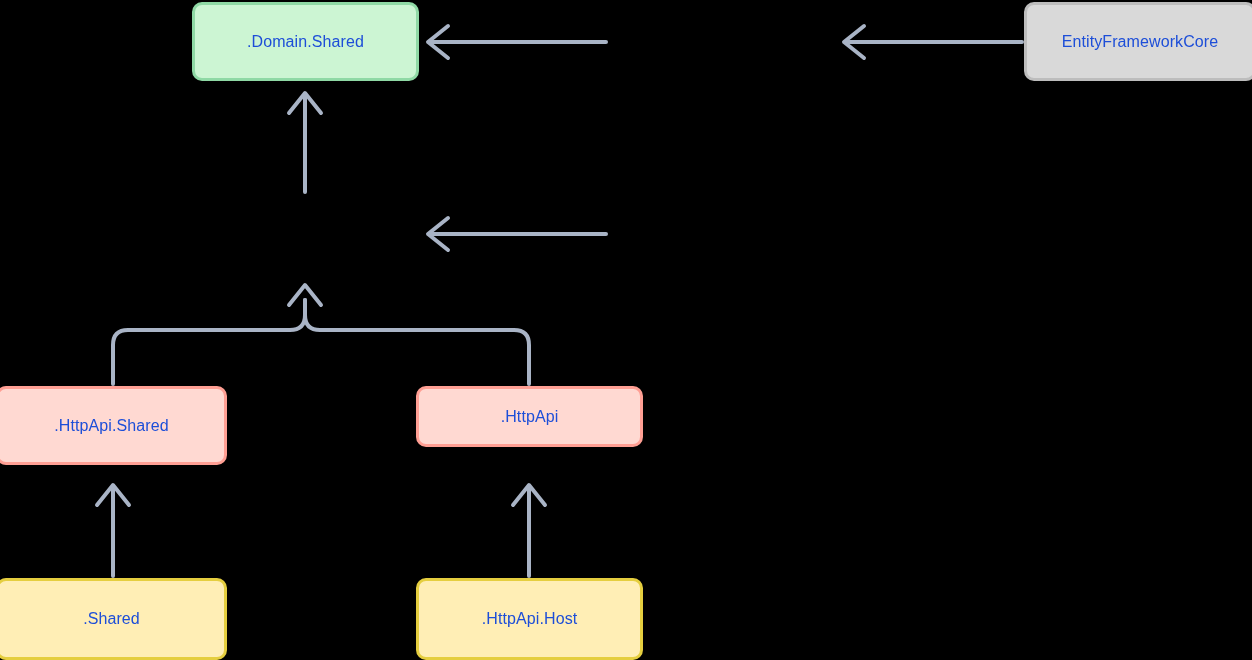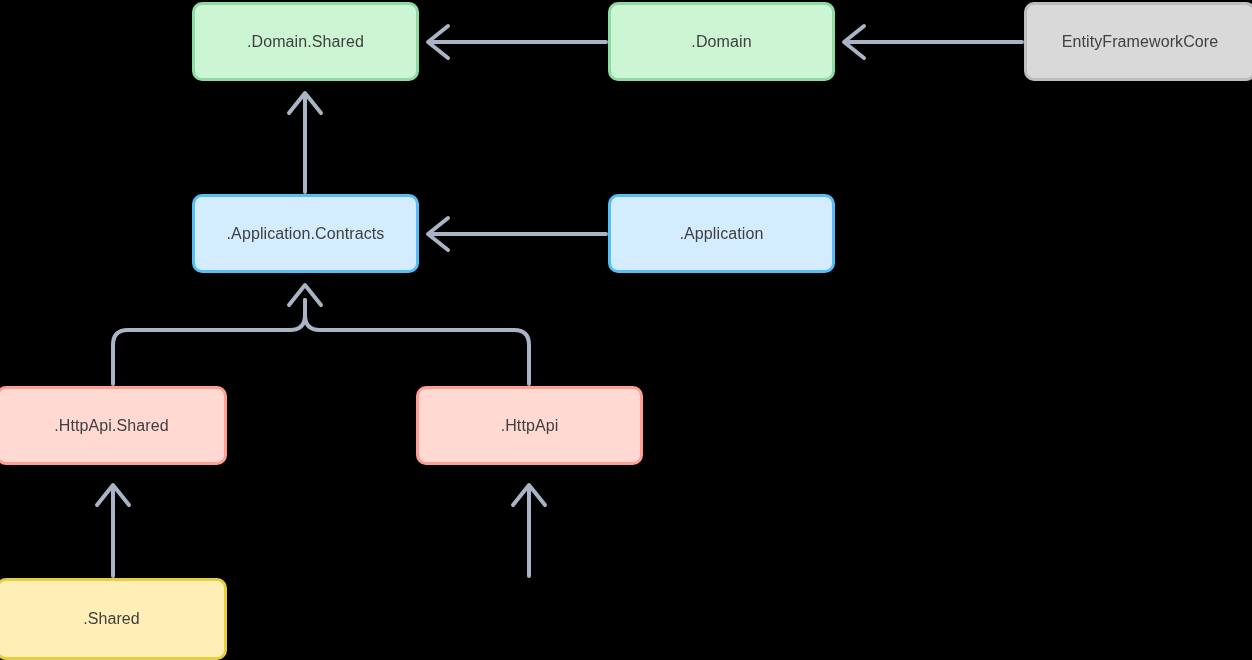--- a/index.html
+++ b/index.html
@@ -33,21 +33,21 @@
     box-sizing: border-box;
     border-radius: 10px;
     border-style: solid;
     border-width: 3px;
     display: flex;
     align-items: center;
     justify-content: center;
     text-align: center;
     font-size: 16px;
     line-height: 1.2;
-    color: #404040;
+    color: #1d4ed8;
     letter-spacing: 0.1px;
     z-index: 2;
   }
   .node-green  { background: #CCF5D3; border-color: #8FD9A5; }
   .node-gray   { background: #D9D9D9; border-color: #BDBDBD; }
   .node-blue   { background: #D4ECFF; border-color: #56BDF5; }
   .node-pink   { background: #FFD9D2; border-color: #FF9F94; }
   .node-yellow { background: #FFEEB5; border-color: #E5CE3F; }
   .node-label { display: block; padding: 0 8px; }
 </style>
@@ -97,42 +97,36 @@
         <path d="M 529 576 L 529 487"></path>
         <path d="M 513 505 L 529 485 L 545 505"></path>
       </g>
     </g>
   </svg>
 
   <div class="node node-green" style="left:192px; top:2px; width:227px; height:79px;">
     <span class="node-label">.Domain.Shared</span>
   </div>
 
-  <div class="node node-green" style="left:608px; top:2px; width:227px; height:79px;">
-    <span class="node-label">.Domain</span>
-  </div>
 
   <div class="node node-gray" style="left:1024px; top:2px; width:232px; height:79px;">
     <span class="node-label">EntityFrameworkCore</span>
   </div>
 
-  <div class="node node-blue" style="left:192px; top:194px; width:227px; height:79px;">
-    <span class="node-label">.Application.Contracts</span>
-  </div>
 
-  <div class="node node-blue" style="left:608px; top:194px; width:227px; height:79px;">
-    <span class="node-label">.Application</span>
-  </div>
 
   <div class="node node-pink" style="left:-4px; top:386px; width:231px; height:79px;">
     <span class="node-label">.HttpApi.Shared</span>
   </div>
 
-  <div class="node node-pink" style="left:416px; top:386px; width:227px; height:79px;">
+  <div class="node node-pink" style="left:416px; top:386px; width:227px; height:61px;">
     <span class="node-label">.HttpApi</span>
   </div>
 
   <div class="node node-yellow" style="left:-4px; top:578px; width:231px; height:82px;">
     <span class="node-label">.Shared</span>
   </div>
 
+  <div class="node node-yellow" style="left:416px; top:578px; width:227px; height:82px;">
+    <span class="node-label">.HttpApi.Host</span>
+  </div>
 
 </div>
 
 </body></html>

